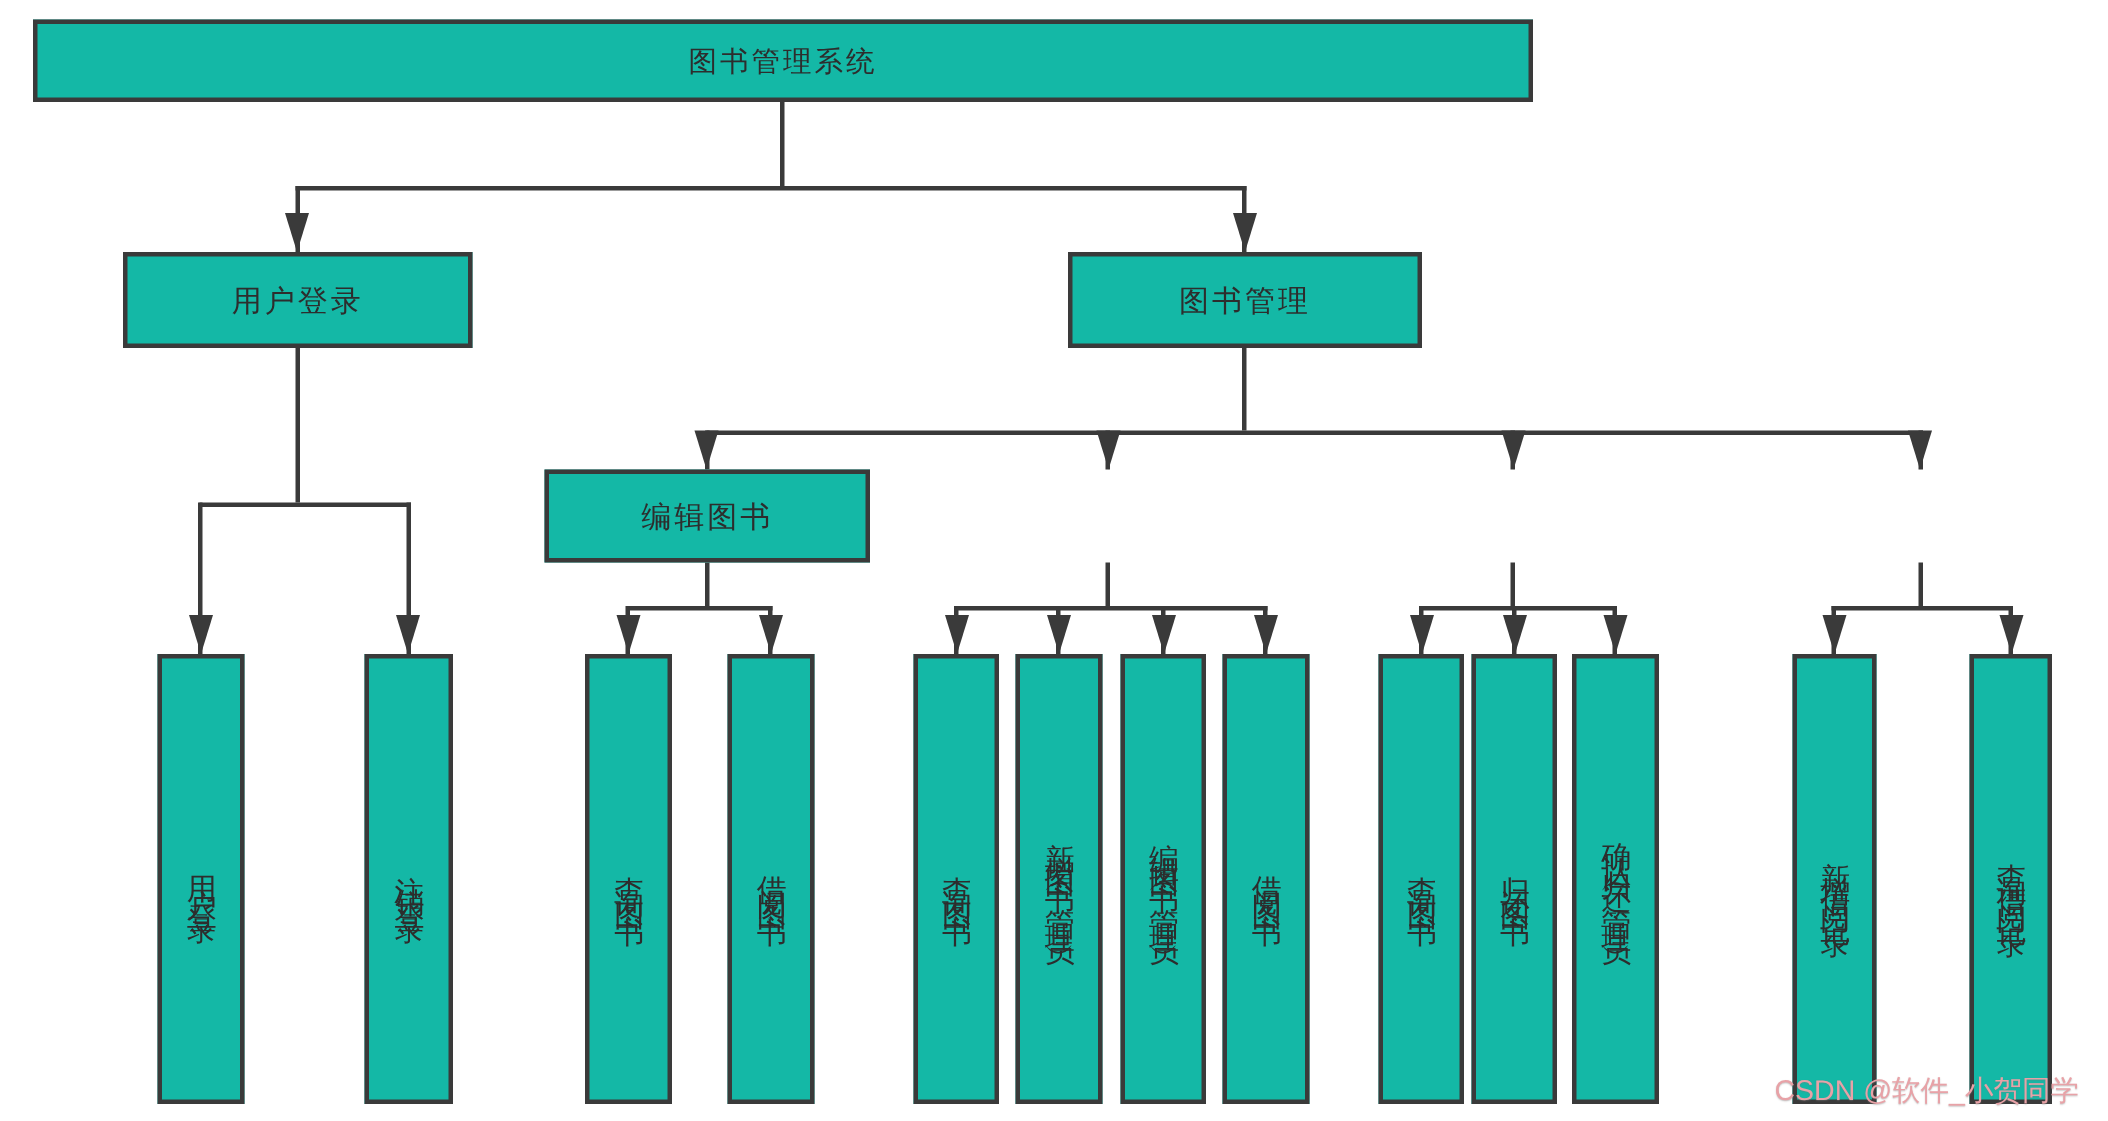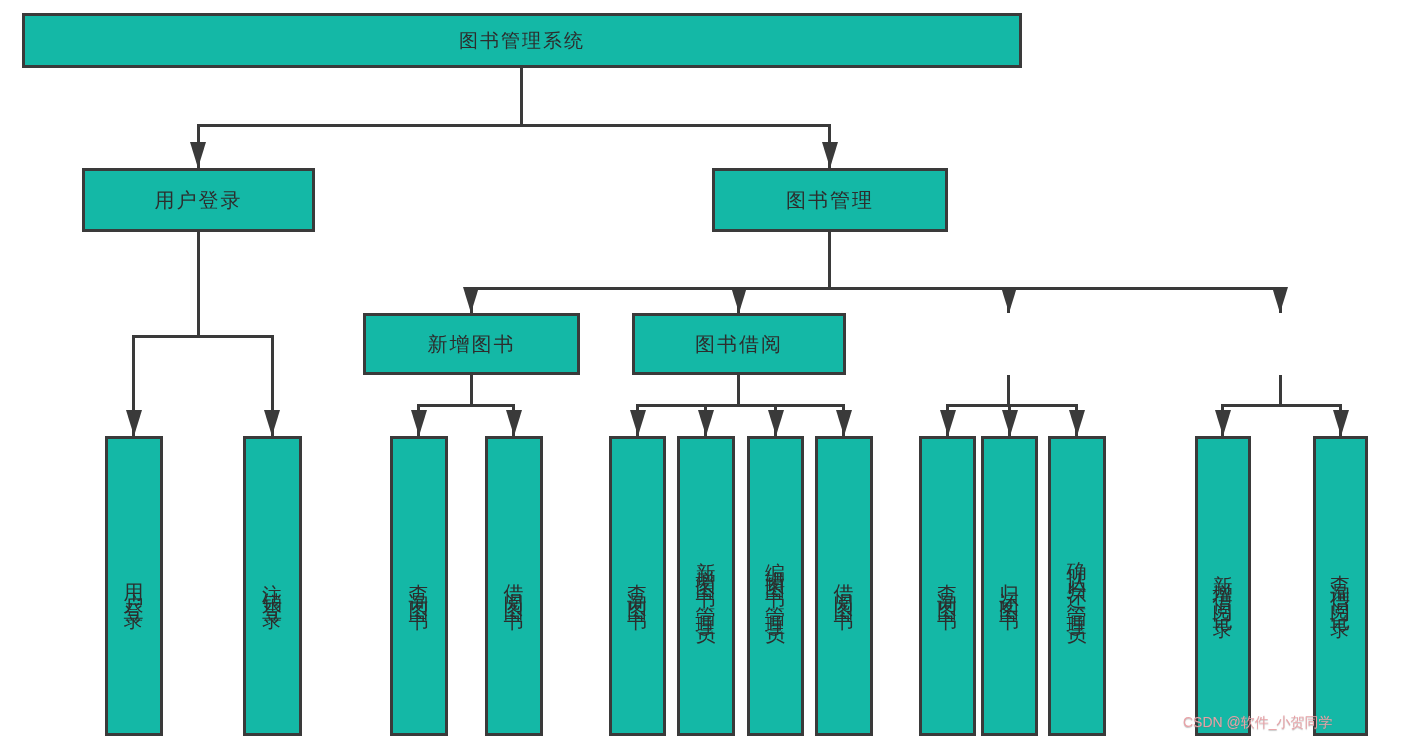--- a/index.html
+++ b/index.html
@@ -19,21 +19,21 @@
   }
   .vline{position:absolute;width:3px;background:#3a3a3a;z-index:1;}
   .hline{position:absolute;height:3px;background:#3a3a3a;z-index:1;}
   .arrow{
     position:absolute;width:0;height:0;z-index:3;
     border-left:8px solid transparent;border-right:8px solid transparent;
     border-top:26px solid #3a3a3a;
   }
   .watermark{
     position:absolute;left:1183px;top:714px;width:222px;z-index:4;
-    font-size:14px;color:#e8a2a7;white-space:nowrap;
+    font-size:19px;color:#e8a2a7;white-space:nowrap;
     text-shadow:0 1px 1px rgba(120,120,120,.45);
   }
 </style>
 </head>
 <body>
 
 <div class="stage">
 
   <div class="node root" style="left:22px;top:13px;width:1000px;height:55px;">
     <span>图书管理系统</span>
@@ -65,24 +65,21 @@
   <div class="vline" style="left:470px;top:287px;height:26px;"></div>
   <div class="arrow" style="left:463px;top:287px;"></div>
   <div class="vline" style="left:737px;top:287px;height:26px;"></div>
   <div class="arrow" style="left:731px;top:287px;"></div>
   <div class="vline" style="left:1007px;top:287px;height:26px;"></div>
   <div class="arrow" style="left:1001px;top:287px;"></div>
   <div class="vline" style="left:1279px;top:287px;height:26px;"></div>
   <div class="arrow" style="left:1272px;top:287px;"></div>
 
   <div class="node" style="left:363px;top:313px;width:217px;height:62px;">
-    <span>新增图书</span>
-  </div>
-  <div class="node" style="left:632px;top:313px;width:214px;height:62px;">
-    <span>图书借阅</span>
+    <span>编辑图书</span>
   </div>
 
   <div class="vline" style="left:470px;top:375px;height:29px;"></div>
   <div class="hline" style="left:418px;top:404px;width:97px;"></div>
   <div class="vline" style="left:417px;top:404px;height:32px;"></div>
   <div class="arrow" style="left:411px;top:410px;"></div>
   <div class="vline" style="left:512px;top:404px;height:32px;"></div>
   <div class="arrow" style="left:506px;top:410px;"></div>
 
   <div class="vline" style="left:737px;top:375px;height:29px;"></div>

